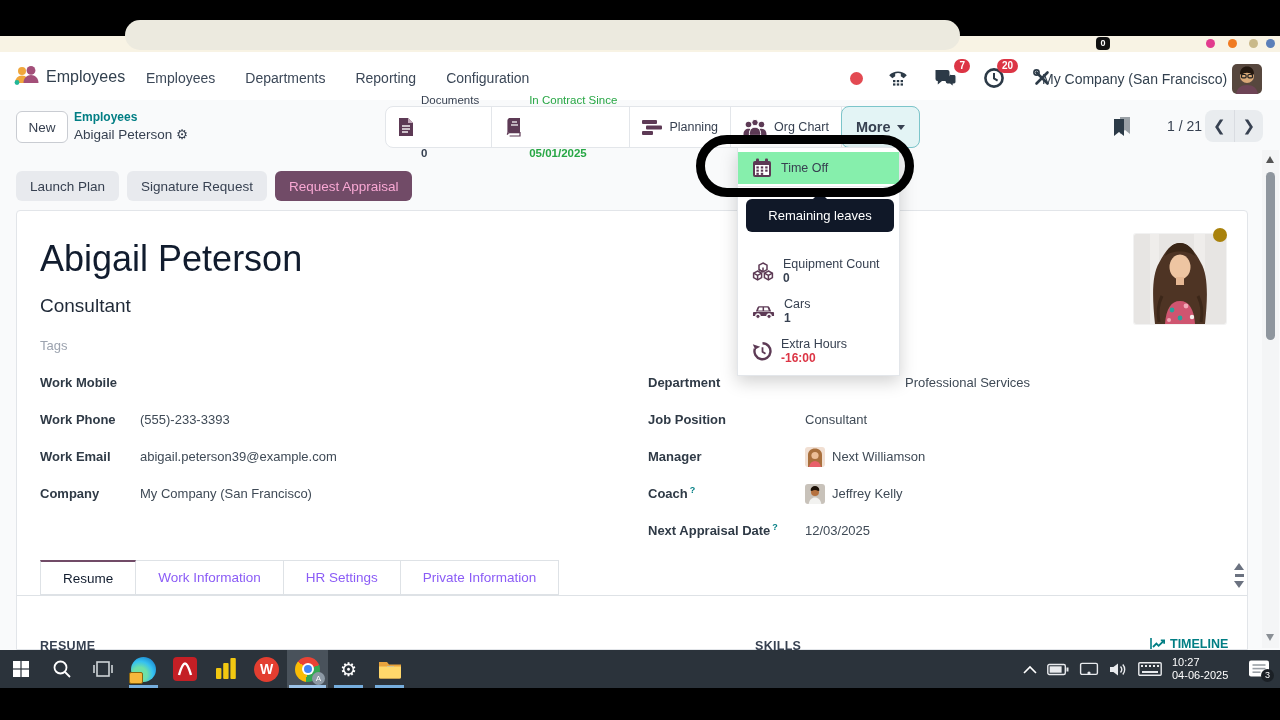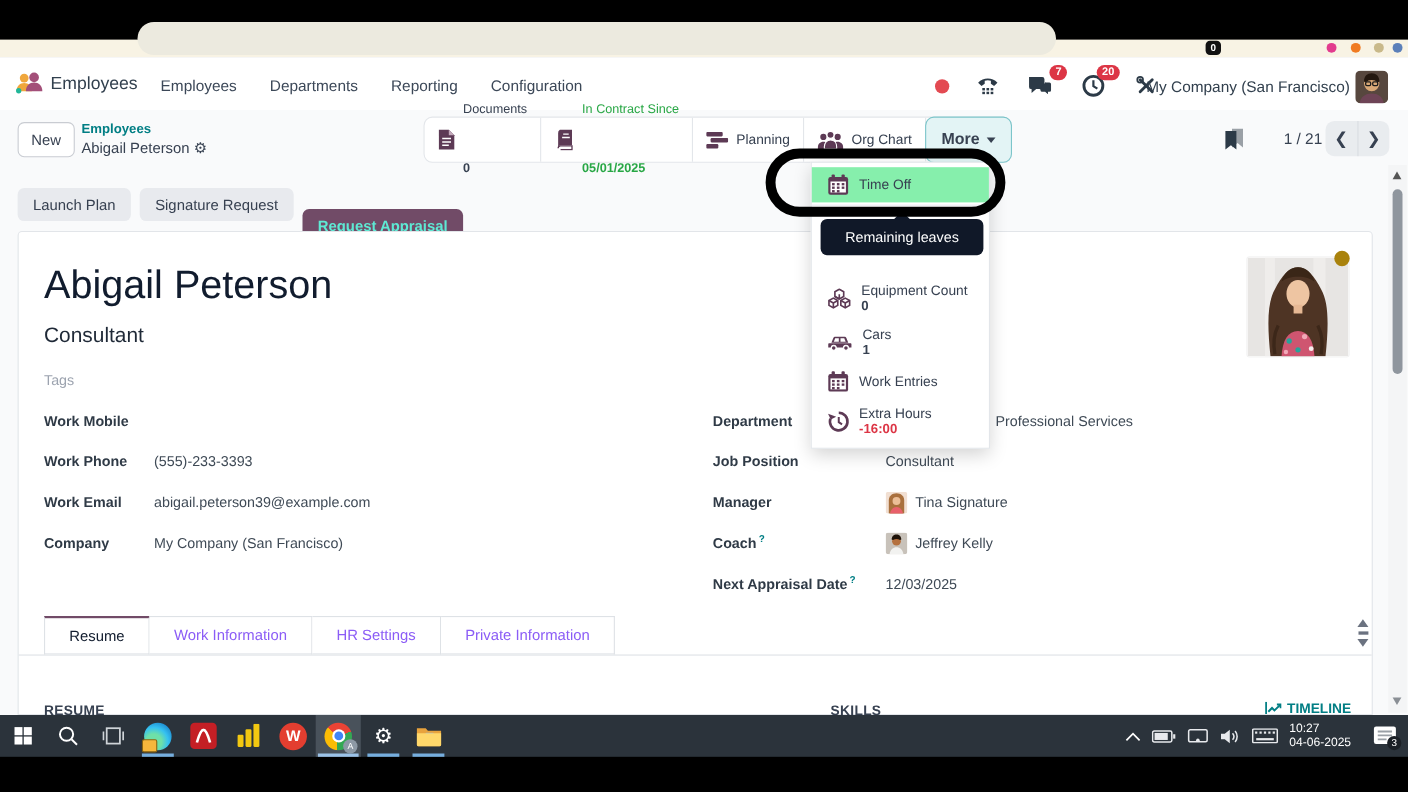--- a/index.html
+++ b/index.html
@@ -51,21 +51,21 @@
   .pager-bookmark{left:1112px;top:116px;}
   .pager-txt{left:1146px;top:118px;font-size:14px;color:#374151;width:56px;text-align:right;}
   .pager-nav{left:1205px;top:110px;width:58px;height:32px;background:#e9ecef;border-radius:8px;display:flex;}
   .pager-nav .pbtn{width:29px;display:flex;align-items:center;justify-content:center;font-size:15px;color:#374151;cursor:pointer;}
   .pager-nav .pbtn:first-child{border-right:1px solid #d9dce1;}
 
   
   .action-row{left:16px;top:171px;display:flex;gap:8px;}
   .abtn{height:30px;padding:0 14px;border-radius:6px;background:#e8eaee;color:#374151;font-size:13.5px;
         display:flex;align-items:center;font-weight:500;cursor:pointer;}
-  .abtn.primary{background:#714B67;color:#5eead4;font-weight:bold;margin-top:19px;}
+  .abtn.primary{background:#714B67;color:#f9a8d4;font-weight:normal;}
 
   
   .sheet{left:16px;top:210px;width:1232px;height:440px;background:#fff;border:1px solid #e2e5e9;border-radius:4px 4px 0 0;box-sizing:border-box;}
   .emp-name{left:40px;top:238px;font-size:36px;color:#111c2e;}
   .emp-job{left:40px;top:295px;font-size:19px;color:#1f2937;}
   .emp-tags{left:40px;top:338px;font-size:13px;color:#9ca3af;}
 
   .frow{display:flex;align-items:center;height:37px;}
   .flabel{width:100px;font-size:13px;font-weight:bold;color:#2f3a46;flex-shrink:0;}
   .fvalue{font-size:13px;color:#3f4a56;}
@@ -341,21 +341,21 @@
     <div class="frow">
       <span class="flabel">Manager</span>
       <span class="mini-av">
         <svg width="20" height="20" viewBox="0 0 20 20">
             <rect width="20" height="20" fill="#f1dfd2"></rect>
             <path d="M3 20V8c0-4 3-6.5 7-6.5S17 4 17 8v12z" fill="#a9703d"></path>
             <circle cx="10" cy="8.5" r="3.6" fill="#ecbe97"></circle>
             <path d="M4 20c.8-4 3-6 6-6s5.2 2 6 6z" fill="#e8606b"></path>
           </svg>
       </span>
-      <span class="fvalue">Tina Signature</span>
+      <span class="fvalue">Next Williamson</span>
     </div>
     <div class="frow">
       <span class="flabel"><span>Coach</span><span class="help-sup">?</span></span>
       <span class="mini-av">
         <svg width="20" height="20" viewBox="0 0 20 20">
             <rect width="20" height="20" fill="#c8c2ba"></rect>
             <circle cx="10" cy="8" r="4" fill="#b5713f"></circle>
             <path d="M5.6 6.5c0-3 2-4.6 4.4-4.6s4.4 1.6 4.4 4.6l-1.2.4a7 7 0 0 0-6.4 0z" fill="#1d1208"></path>
             <path d="M3.6 20c.8-4.4 3.2-6.6 6.4-6.6s5.6 2.2 6.4 6.6z" fill="#f2f2f0"></path>
           </svg>
@@ -475,41 +475,20 @@
         <circle cx="6.2" cy="14.6" r="2.2" fill="#5d3a55" stroke="#fff" stroke-width="1"></circle>
         <circle cx="17.8" cy="14.6" r="2.2" fill="#5d3a55" stroke="#fff" stroke-width="1"></circle>
       </svg>
       <div class="dtxt">
           <span class="dlab">Cars</span>
           <span class="dval">1</span>
         </div>
     </div>
     <div class="ditem">
       <svg width="20" height="20" viewBox="0 0 20 20">
-        <rect x="1" y="3" width="18" height="16" rx="2" fill="#5d3a55"></rect>
-        <rect x="4" y="0.6" width="3" height="5" rx="1" fill="#5d3a55"></rect>
-          <rect x="13" y="0.6" width="3" height="5" rx="1" fill="#5d3a55"></rect>
-        <rect x="3" y="7" width="14" height="10" fill="#fff"></rect>
-        <g fill="#5d3a55">
-          <rect x="4.4" y="8.4" width="2.4" height="2.1"></rect>
-            <rect x="8.8" y="8.4" width="2.4" height="2.1"></rect>
-            <rect x="13.2" y="8.4" width="2.4" height="2.1"></rect>
-          <rect x="4.4" y="11.6" width="2.4" height="2.1"></rect>
-            <rect x="8.8" y="11.6" width="2.4" height="2.1"></rect>
-            <rect x="13.2" y="11.6" width="2.4" height="2.1"></rect>
-          <rect x="4.4" y="14.8" width="2.4" height="2.1"></rect>
-            <rect x="8.8" y="14.8" width="2.4" height="2.1"></rect>
-        </g>
-      </svg>
-      <div class="dtxt">
-          <span class="dlab">Work Entries</span>
-        </div>
-    </div>
-    <div class="ditem">
-      <svg width="20" height="20" viewBox="0 0 20 20">
         <path d="M10.5 2.2a8 8 0 1 1-7.6 5.4" fill="none" stroke="#5d3a55" stroke-width="2.4"></path>
         <path d="M.8 3.2l2.4 5.2 5-2.6z" fill="#5d3a55"></path>
         <path d="M10.5 6.2v4.6l3 2" fill="none" stroke="#5d3a55" stroke-width="1.8"></path>
       </svg>
       <div class="dtxt">
           <span class="dlab">Extra Hours</span>
           <span class="dval red">-16:00</span>
         </div>
     </div>
   </div>

